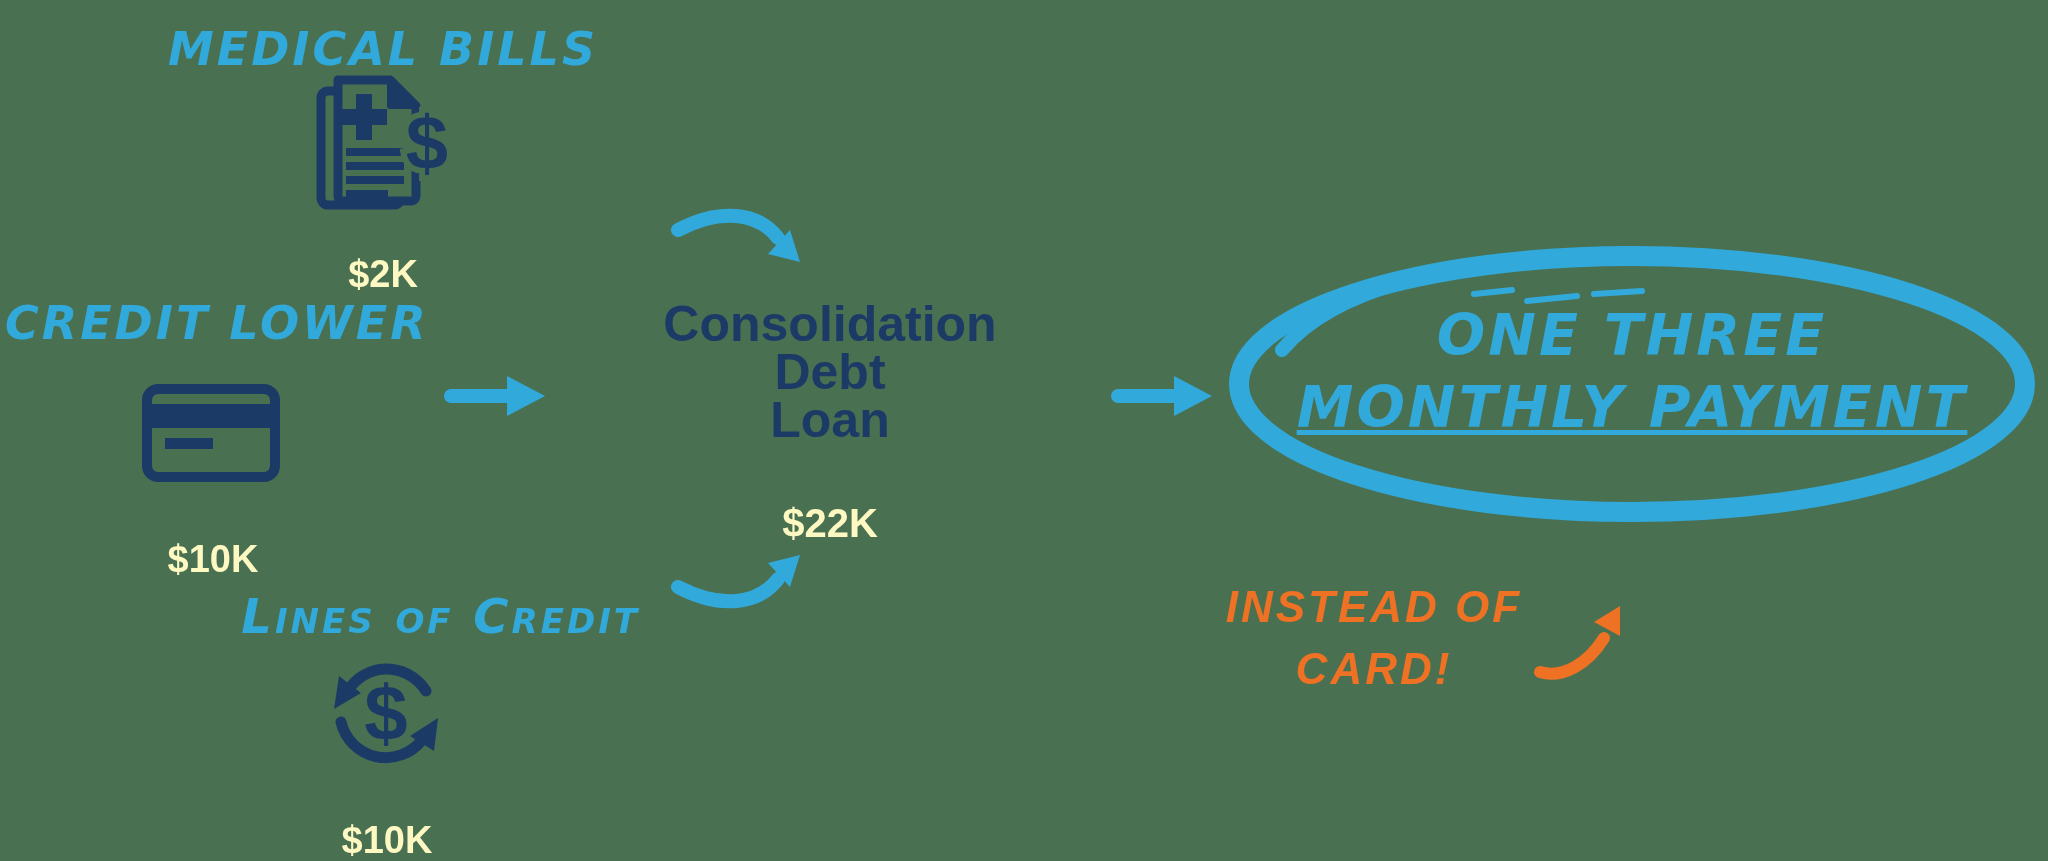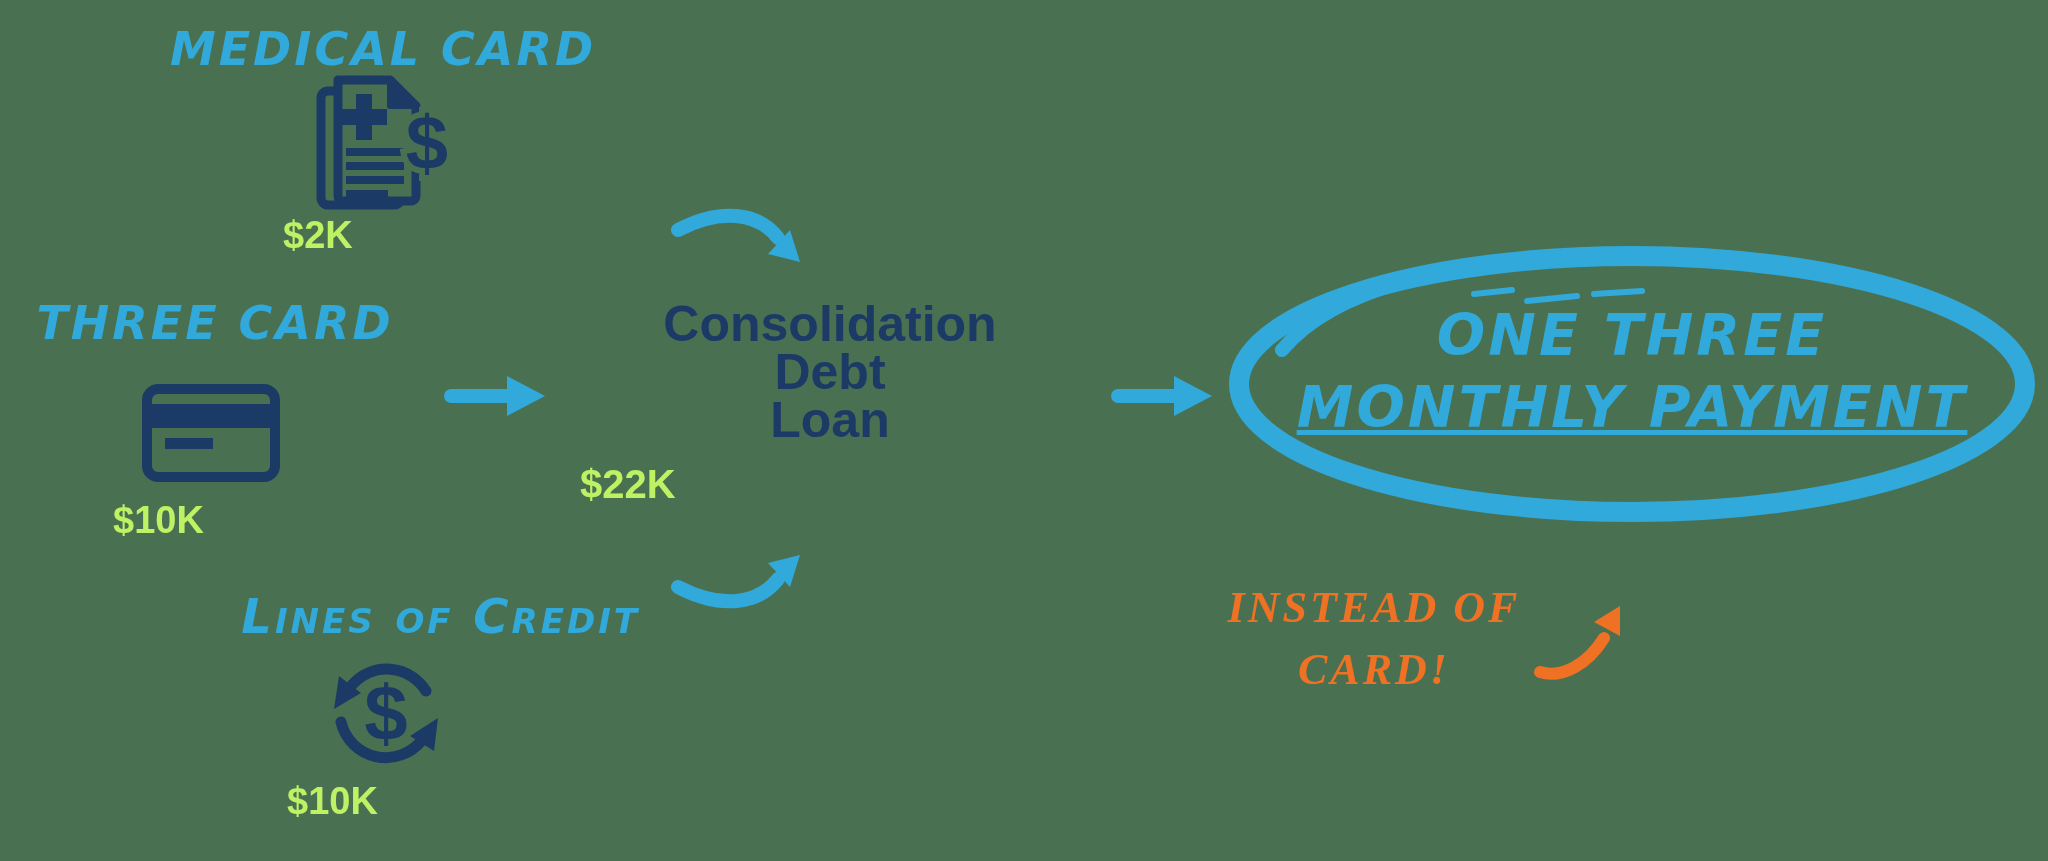--- a/index.html
+++ b/index.html
@@ -16,49 +16,50 @@
     font-weight:bold;font-style:italic;
     color:#31A9DA;
     letter-spacing:3px;
     text-align:center;
     white-space:nowrap;
   }
   .smallcaps{font-variant:small-caps;text-align:right;}
   .amount{
     font-family:"Liberation Sans",sans-serif;
     font-weight:bold;
-    color:#bef264;
-    text-align:left;
+    color:#fef9c3;
+    text-align:center;
     white-space:nowrap;
+    margin-top:39px;
   }
   .loan-line{
     font-family:"Liberation Sans",sans-serif;
     font-weight:bold;
     color:#1C3A66;
     text-align:center;
     line-height:48px;
     font-size:50px;
     white-space:nowrap;
   }
   .orange-brush{
-    font-family:Liberation Serif, serif;
+    font-family:Liberation Sans, sans-serif;
     font-weight:bold;font-style:italic;
     color:#EF7123;
     letter-spacing:3px;
     text-align:center;
     white-space:nowrap;
   }
   svg{display:block;overflow:visible;}
 </style>
 </head>
 <body>
 
 <div class="stage">
 
-  <div class="abs brush" style="left:133px;top:22px;width:500px;font-size:46px;">MEDICAL CARD</div>
+  <div class="abs brush" style="left:133px;top:22px;width:500px;font-size:46px;">MEDICAL BILLS</div>
 
   <div class="abs" style="left:314px;top:74px;width:134px;height:138px;">
     <svg width="134" height="138" viewBox="0 0 134 138">
 
       <rect x="7" y="17" width="80" height="114" rx="7" fill="none" stroke="#1C3A66" stroke-width="9"></rect>
 
       <path d="M24,6 H76 L102,32 V122 a5,5 0 0 1 -5,5 H29 a5,5 0 0 1 -5,-5 Z" fill="#4A7052" stroke="#1C3A66" stroke-width="9" stroke-linejoin="round"></path>
       <path d="M76,6 L76,32 L102,32 Z" fill="#1C3A66" stroke="#1C3A66" stroke-width="6" stroke-linejoin="round"></path>
 
       <rect x="42" y="20" width="16" height="46" fill="#1C3A66"></rect>
@@ -68,21 +69,21 @@
       <rect x="32" y="88" width="58" height="8" fill="#1C3A66"></rect>
       <rect x="32" y="102" width="58" height="8" fill="#1C3A66"></rect>
       <rect x="32" y="116" width="42" height="8" fill="#1C3A66"></rect>
 
       <text x="113" y="95" font-family="Liberation Sans, sans-serif" font-size="76" font-weight="bold" text-anchor="middle" fill="#1C3A66" stroke="#4A7052" stroke-width="12" paint-order="stroke">$</text>
     </svg>
   </div>
 
   <div class="abs amount" style="left:283px;top:214px;width:200px;font-size:38px;">$2K</div>
 
-  <div class="abs brush" style="left:5px;top:296px;width:420px;font-size:46px;">THREE CARD</div>
+  <div class="abs brush" style="left:5px;top:296px;width:420px;font-size:46px;">CREDIT LOWER</div>
 
   <div class="abs" style="left:141px;top:383px;width:140px;height:100px;">
     <svg width="140" height="100" viewBox="0 0 140 100">
       <rect x="6" y="6" width="128" height="88" rx="11" fill="none" stroke="#1C3A66" stroke-width="10"></rect>
       <rect x="6" y="21" width="128" height="24" fill="#1C3A66"></rect>
       <rect x="24" y="55" width="48" height="11" fill="#1C3A66"></rect>
     </svg>
   </div>
 
   <div class="abs amount" style="left:113px;top:499px;width:200px;font-size:38px;">$10K</div>

